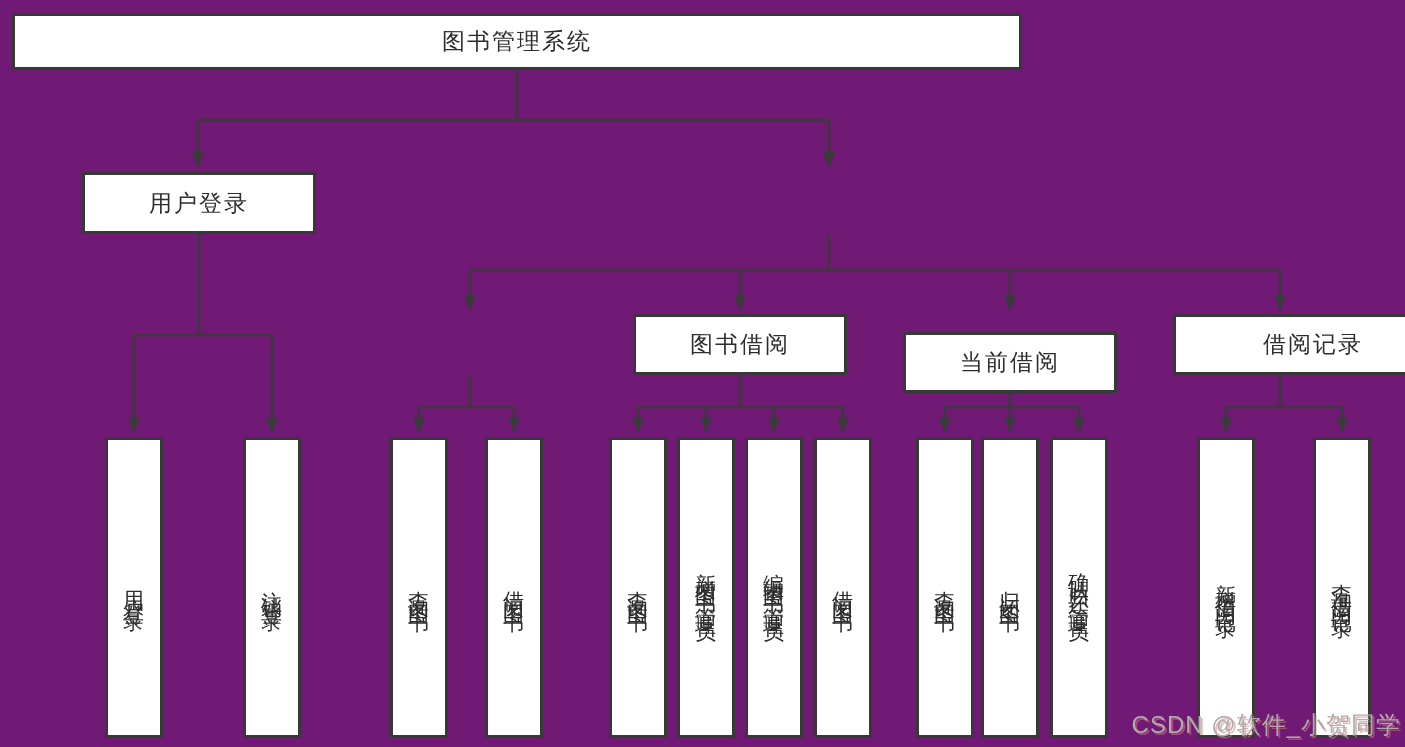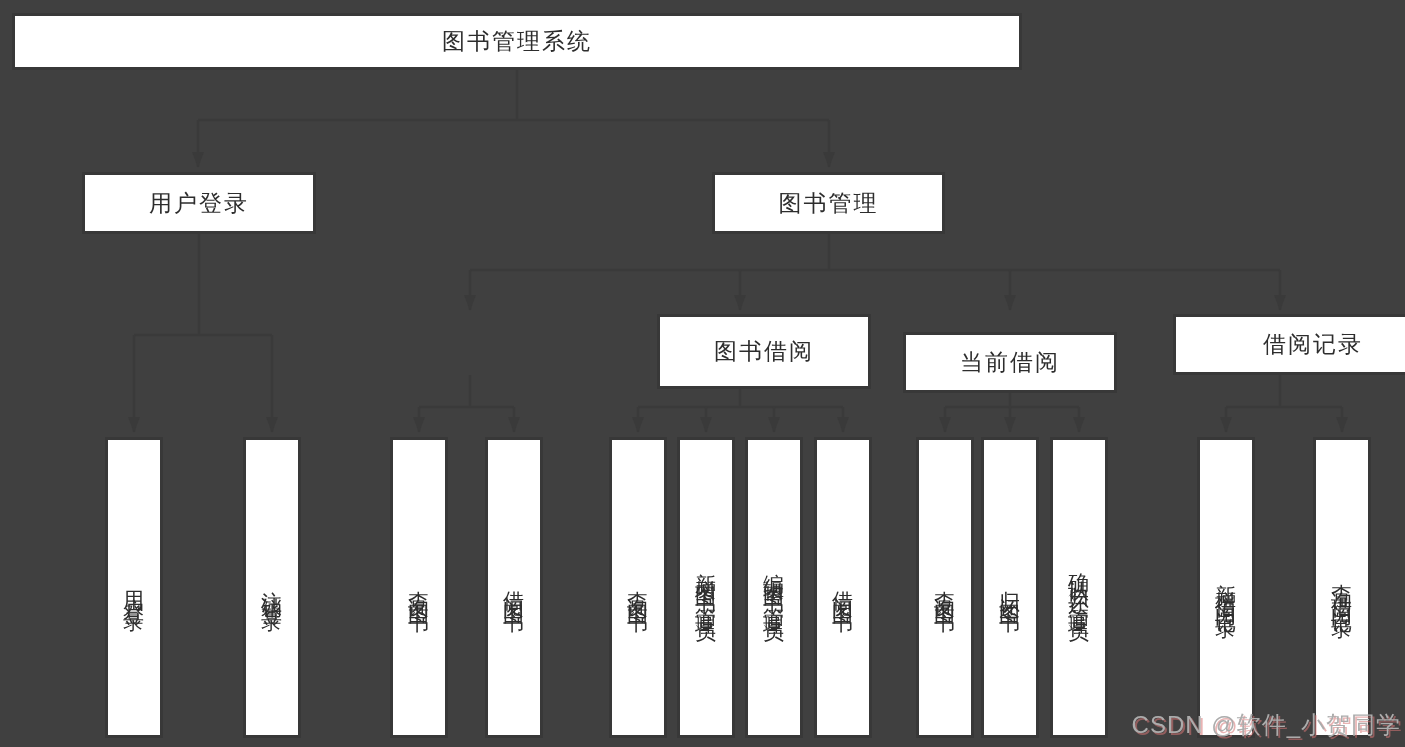--- a/index.html
+++ b/index.html
@@ -5,21 +5,21 @@
   html, body {
     margin: 0;
     padding: 0;
     background: #ffffff;
     font-family: "Liberation Sans", "DejaVu Sans", sans-serif;
   }
   .stage {
     position: relative;
     width: 1405px;
     height: 747px;
-    background: #404040;
+    background: #701a75;
     overflow: hidden;
   }
   .connectors {
     position: absolute;
     left: 0;
     top: 0;
     z-index: 0;
   }
   .spine {
     fill: none;
@@ -119,25 +119,22 @@
     <line class="arrow" x1="1342" y1="407" x2="1342" y2="432" marker-end="url(#arw)"></line>
   </svg>
 
   <div class="box hbox" style="left:12px; top:13px; width:1010px; height:57px;">
     <span>图书管理系统</span>
   </div>
 
   <div class="box hbox" style="left:82px; top:172px; width:234px; height:62px;">
     <span>用户登录</span>
   </div>
-  <div class="box hbox" style="left:712px; top:172px; width:233px; height:62px;">
-    <span>图书管理</span>
-  </div>
 
-  <div class="box hbox" style="left:633px; top:314px; width:214px; height:75px;margin-left:24px;">
+  <div class="box hbox" style="left:633px; top:314px; width:214px; height:61px;">
     <span>图书借阅</span>
   </div>
   <div class="box hbox" style="left:903px; top:332px; width:214px; height:61px;">
     <span>当前借阅</span>
   </div>
   <div class="box hbox" style="left:1173px; top:314px; width:236px; height:61px;padding-left:44px;">
     <span>借阅记录</span>
   </div>
 
   <div class="box leaf" style="left:105px;">

